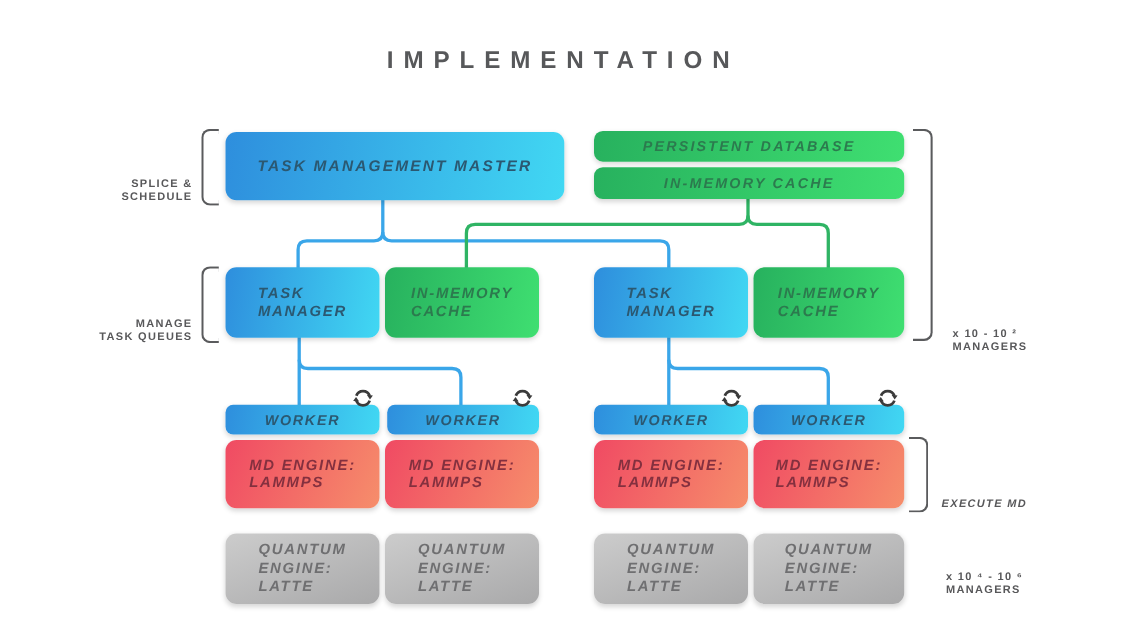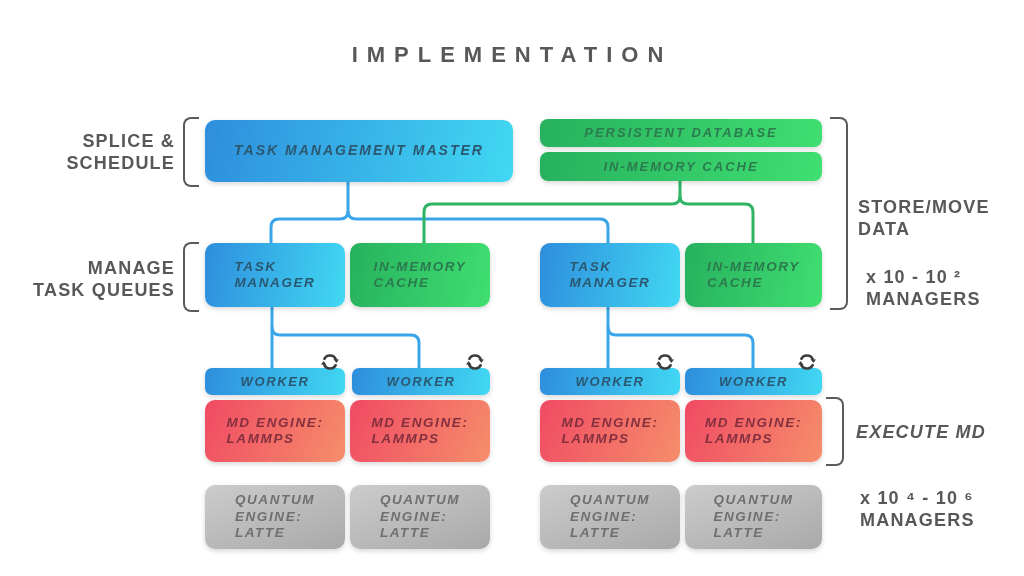--- a/index.html
+++ b/index.html
@@ -15,22 +15,22 @@
   .node {
     position:absolute; z-index:1; display:flex; align-items:center; justify-content:center;
     font-weight:bold; white-space:pre-line; border-radius:10px;
     letter-spacing:1.6px; line-height:1.22; box-shadow:0 2px 5px rgba(0,0,0,.16);font-style:italic;
   }
   .blue  { background:linear-gradient(100deg,#2e8edd 0%,#41d8f3 100%); color:#2b5871; }
   .green { background:linear-gradient(100deg,#27b15e 0%,#3fdf71 100%); color:#2c7a4e; }
   .red   { background:linear-gradient(115deg,#f04a63 0%,#f68e6b 100%); color:#84303f; }
   .gray  { background:linear-gradient(160deg,#cccccc 0%,#a9a9aa 100%); color:#6f6f71;margin-top:17px; }
   .slabel {
-    position:absolute; z-index:1; color:#58585a; font-weight:bold; font-size:18px;
-    letter-spacing:1.2px; white-space:pre-line; line-height:1.24;
+    position:absolute; z-index:1; color:#58585a; font-weight:bold; font-size:10px;
+    letter-spacing:1.2px; white-space:pre-line; line-height:1.24;margin-top:32px;
   }
   .bracket { position:absolute; z-index:1; }
   .bracket.left  { border:2px solid #5a5b5d; border-right:none; border-radius:8px 0 0 8px; }
   .bracket.right { border:2px solid #5a5b5d; border-left:none;  border-radius:0 8px 8px 0; }
   .worker { overflow:visible; }
   .refresh { position:absolute; right:4px; top:-17px; width:22px; height:22px; }
 </style>
 </head>
 <body>
 
@@ -127,22 +127,20 @@
 
   <div class="slabel" style="left:35px; top:130px; width:140px; text-align:right;">SPLICE &amp;
 SCHEDULE</div>
   <div class="bracket left" style="left:183px; top:117px; width:14px; height:66px;"></div>
 
   <div class="slabel" style="left:25px; top:257px; width:150px; text-align:right;">MANAGE
 TASK QUEUES</div>
   <div class="bracket left" style="left:183px; top:242px; width:14px; height:66px;"></div>
 
   <div class="bracket right" style="left:830px; top:117px; width:16px; height:189px;"></div>
-  <div class="slabel" style="left:858px; top:196px;">STORE/MOVE
-DATA</div>
   <div class="slabel" style="left:866px; top:266px;">x 10 - 10 ²
 MANAGERS</div>
 
   <div class="bracket right" style="left:826px; top:397px; width:16px; height:65px;"></div>
   <div class="slabel" style="left:856px; top:421px;font-style:italic;">EXECUTE MD</div>
   <div class="slabel" style="left:860px; top:487px;">x 10 ⁴ - 10 ⁶
 MANAGERS</div>
 
 </div>
 

